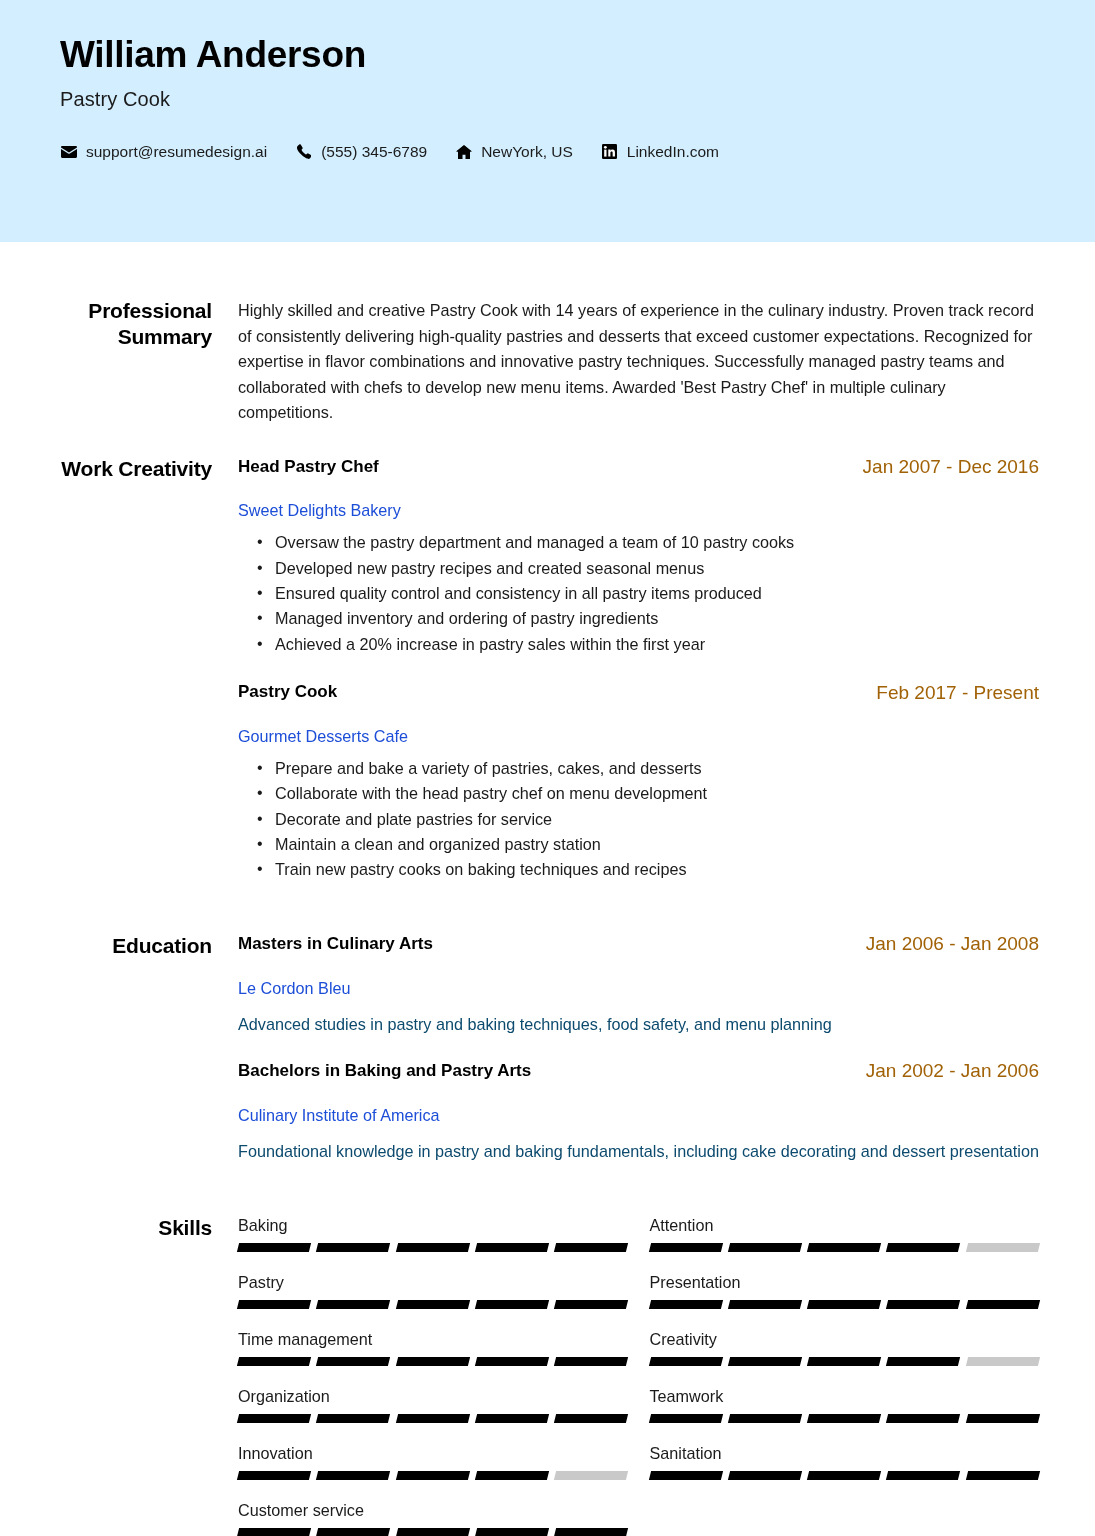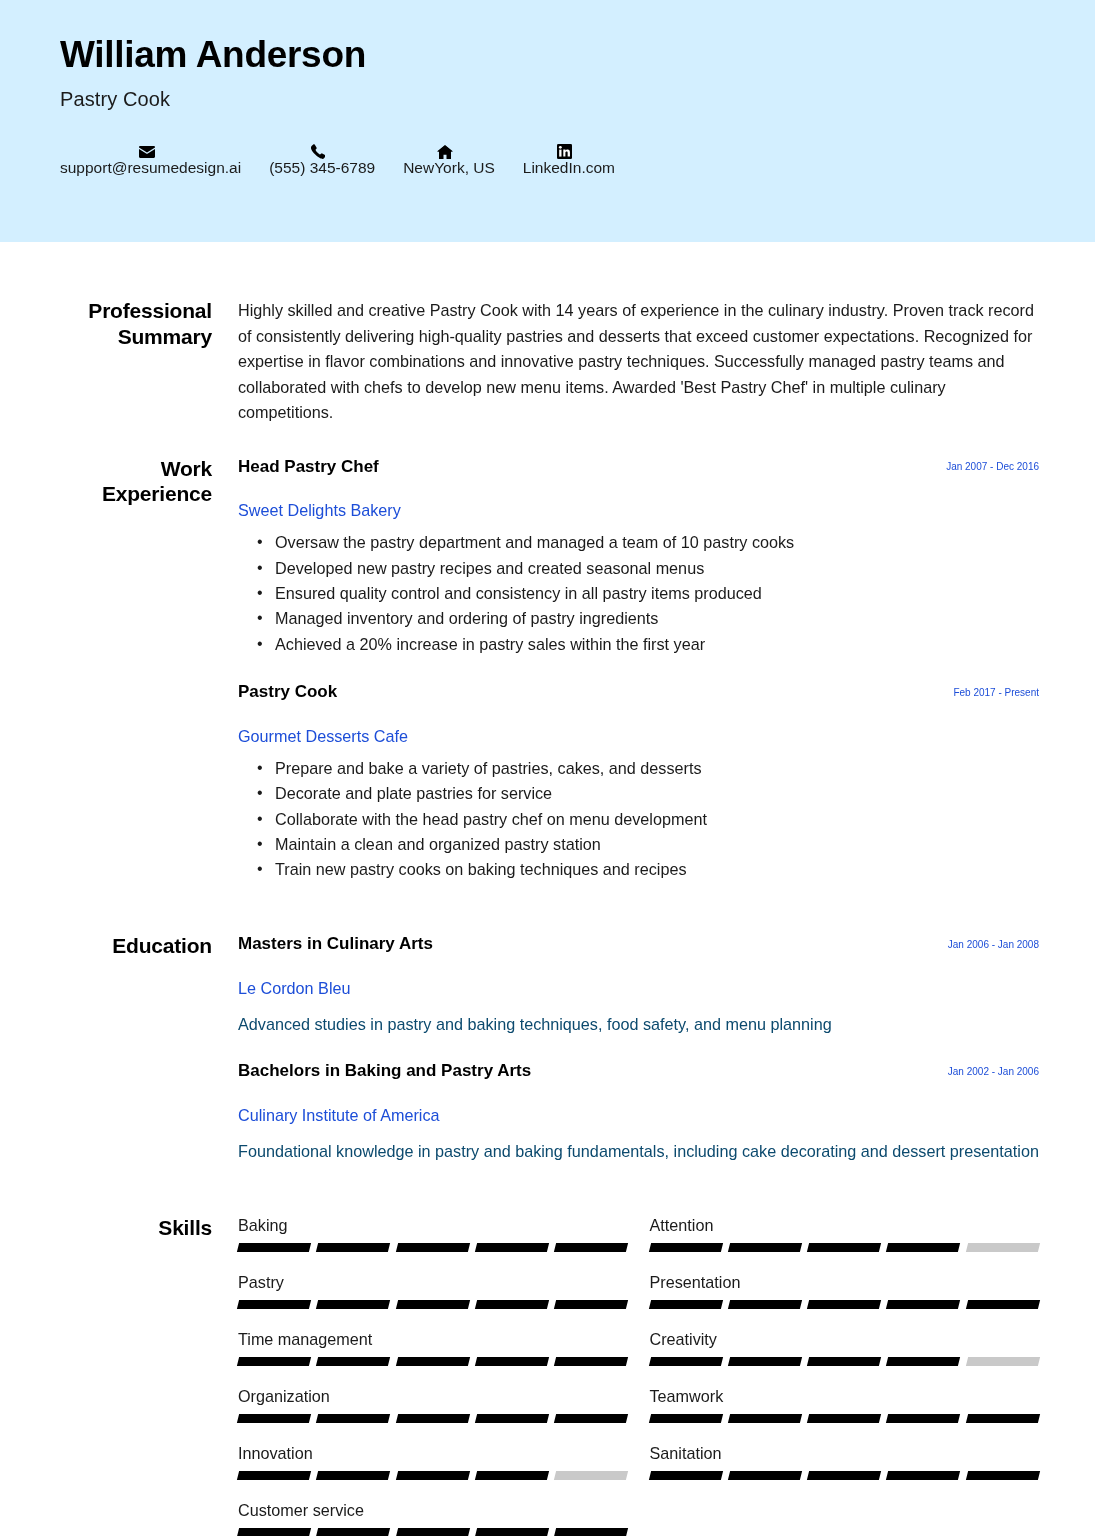--- a/index.html
+++ b/index.html
@@ -47,21 +47,20 @@
     align-items: center;
     margin-top: 33px;
     font-size: 15.5px;
     color: #1b1b1b;
   }
   .contact-item {
     display: flex;
     align-items: center;
     margin-right: 28px;
     white-space: nowrap;
-    flex-direction: column;
   }
   .contact-item .ci-icon {
     display: inline-flex;
     align-items: center;
     justify-content: center;
     width: 18px;
     height: 16px;
     margin-right: 8px;
     color: #000000;
   }
@@ -108,22 +107,22 @@
     justify-content: space-between;
     align-items: center;
   }
   .entry-title {
     font-size: 17px;
     font-weight: bold;
     color: #000000;
     line-height: 1.35;
   }
   .entry-date {
-    font-size: 10px;
-    color: #1d4ed8;
+    font-size: 19px;
+    color: #a16207;
     white-space: nowrap;
     padding-left: 14px;
   }
   .entry-org {
     font-size: 16.2px;
     color: #1d4ed8;
     margin-top: 21px;
     line-height: 1.4;
   }
   .bullets {
@@ -279,21 +278,21 @@
   <div class="body">
 
     <div class="section section-summary">
       <div class="sec-label">Professional Summary</div>
       <div class="sec-content">
         <div class="summary-text">Highly skilled and creative Pastry Cook with 14 years of experience in the culinary industry. Proven track record of consistently delivering high-quality pastries and desserts that exceed customer expectations. Recognized for expertise in flavor combinations and innovative pastry techniques. Successfully managed pastry teams and collaborated with chefs to develop new menu items. Awarded 'Best Pastry Chef' in multiple culinary competitions.</div>
       </div>
     </div>
 
     <div class="section section-experience">
-      <div class="sec-label">Work Experience</div>
+      <div class="sec-label">Work Creativity</div>
       <div class="sec-content">
 
         <div class="entry">
           <div class="entry-head">
             <div class="entry-title">Head Pastry Chef</div>
             <div class="entry-date">Jan 2007 - Dec 2016</div>
           </div>
           <div class="entry-org">Sweet Delights Bakery</div>
           <ul class="bullets">
             <li>Oversaw the pastry department and managed a team of 10 pastry cooks</li>
@@ -305,22 +304,22 @@
         </div>
 
         <div class="entry">
           <div class="entry-head">
             <div class="entry-title">Pastry Cook</div>
             <div class="entry-date">Feb 2017 - Present</div>
           </div>
           <div class="entry-org">Gourmet Desserts Cafe</div>
           <ul class="bullets">
             <li>Prepare and bake a variety of pastries, cakes, and desserts</li>
+            <li>Collaborate with the head pastry chef on menu development</li>
             <li>Decorate and plate pastries for service</li>
-            <li>Collaborate with the head pastry chef on menu development</li>
             <li>Maintain a clean and organized pastry station</li>
             <li>Train new pastry cooks on baking techniques and recipes</li>
           </ul>
         </div>
 
       </div>
     </div>
 
     <div class="section section-education">
       <div class="sec-label">Education</div>

